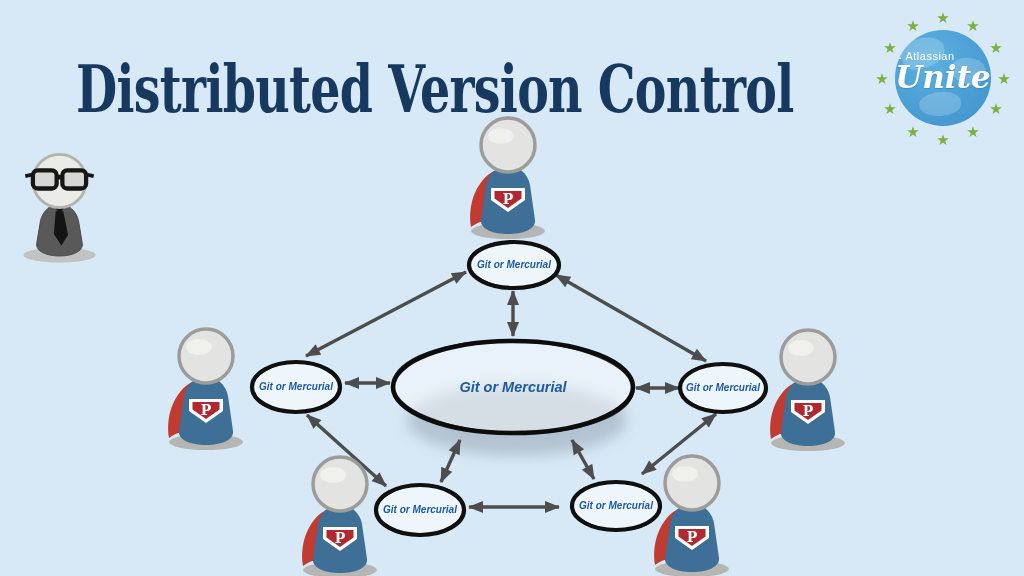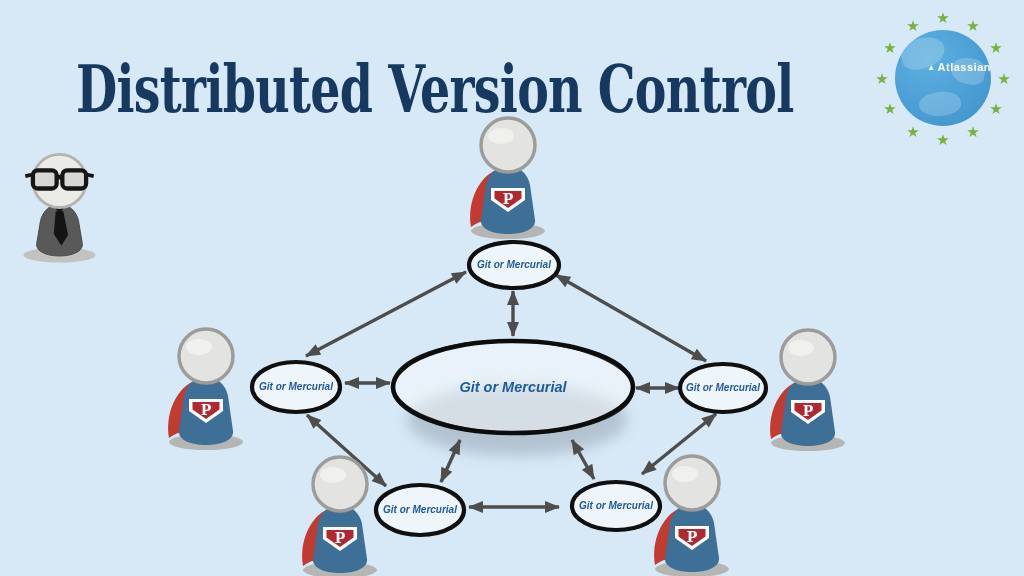--- a/index.html
+++ b/index.html
@@ -28,22 +28,22 @@
   .globe{
     position:absolute;left:20px;top:24px;width:96px;height:96px;border-radius:50%;
     background:radial-gradient(circle at 35% 30%, #5db0e0, #4b9fd5 55%, #3f92c9 100%);
     overflow:hidden;
   }
   .globe .blob{position:absolute;background:rgba(255,255,255,.2);display:block}
   .blob.b1{left:6px;top:8px;width:44px;height:30px;border-radius:46% 54% 60% 40%;transform:rotate(-14deg)}
   .blob.b2{left:56px;top:28px;width:34px;height:26px;border-radius:55% 45% 40% 60%;transform:rotate(10deg)}
   .blob.b3{left:24px;top:62px;width:42px;height:24px;border-radius:50% 50% 45% 55%;transform:rotate(-6deg)}
   .globe .brand{
-    position:absolute;left:0;right:0;top:31px;text-align:right;color:#fff;
-    font-size:11px;font-weight:700;letter-spacing:.5px;
+    position:absolute;left:0;right:0;top:20px;text-align:left;color:#fff;
+    font-size:11px;font-weight:400;letter-spacing:.5px;
   }
   .globe .brand .mark{font-size:8px;margin-right:2px;vertical-align:1px}
   .globe .product{
     position:absolute;left:0;right:0;top:29px;text-align:center;color:#fff;
     font-family:"DejaVu Serif",serif;font-style:italic;font-weight:700;font-size:31px;
     text-shadow:0 1px 1px rgba(0,0,0,.15);
   }
   
   #diagram{position:absolute;left:0;top:0}
   .arrow{stroke:#4d4d4d;stroke-width:3.4;fill:none}
@@ -186,14 +186,15 @@
   <span class="star s8">★</span>
   <span class="star s9">★</span>
   <span class="star s10">★</span>
   <span class="star s11">★</span>
   <span class="star s12">★</span>
   <div class="globe">
     <i class="blob b1"></i>
     <i class="blob b2"></i>
     <i class="blob b3"></i>
     <div class="brand"><span class="mark">▲</span><span>Atlassian</span></div>
+    <div class="product">Unite</div>
   </div>
 </div>
 
 </body></html>

